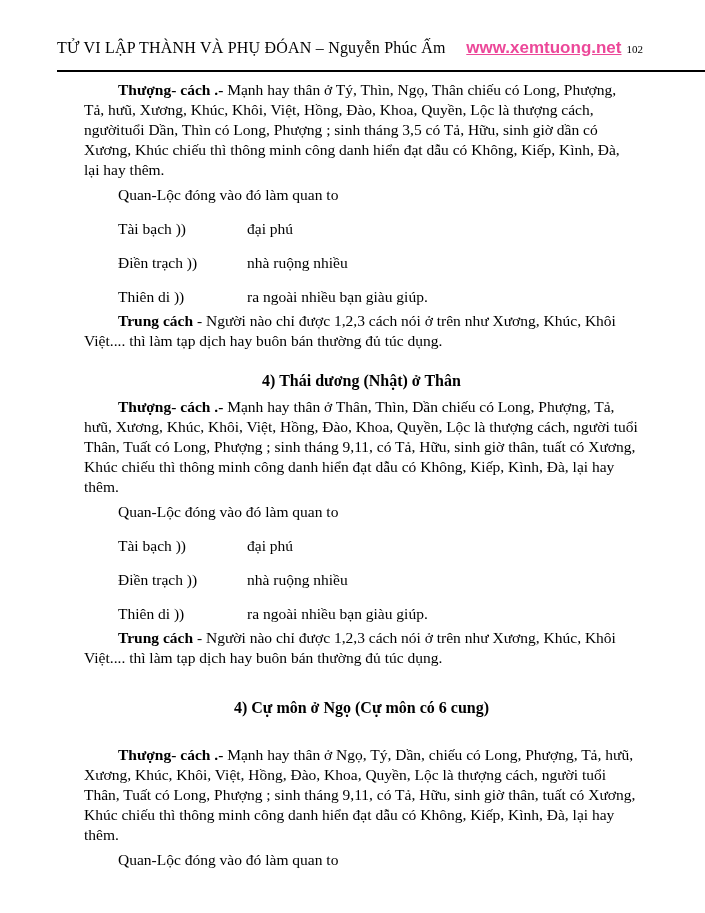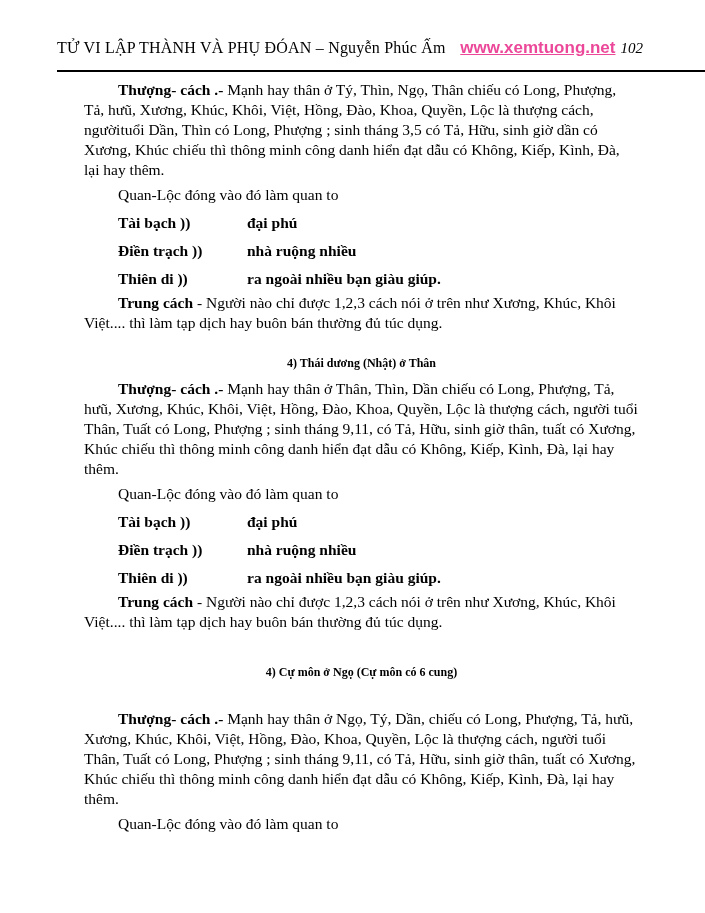--- a/index.html
+++ b/index.html
@@ -29,24 +29,23 @@
   .header-right { display: flex; align-items: baseline; }
   .website-link {
     font-family: "Liberation Sans", sans-serif;
     font-weight: bold;
     font-size: 17px;
     color: #ec4899;
     text-decoration: underline;
     cursor: pointer;
   }
   .page-number {
-    font-size: 15px;
+    font-size: 11px;
     margin-left: 5px;
     color: #000000;
-    font-style: italic;
   }
   .rule {
     height: 2px;
     background: #000000;
     margin: 12px 0 0 57px;
   }
   .body-block {
     padding: 8px 66px 0 84px;
     font-size: 15.5px;
     line-height: 20px;
@@ -56,30 +55,29 @@
     text-indent: 34px;
     text-align: left;
   }
   .para .lead { font-weight: bold; text-align: right; }
   .indent-line {
     margin: 0 0 4px 0;
     padding-left: 34px;
   }
   .kv-row {
     display: flex;
-    margin: 8px 0 4px 0;
+    margin: 14px 0 4px 0;
     padding-left: 34px;
-    font-weight: bold;
   }
   .kv-row .k { width: 129px; flex: none; }
   .kv-row .v { flex: 1; }
   .section-heading {
     text-align: center;
     font-weight: bold;
-    font-size: 12px;
+    font-size: 16px;
     margin: 20px 0 6px 0;
   }
   .section-heading.big-gap { margin: 30px 0 27px 0; }
 </style>
 </head>
 <body>
 
 <div class="page">
 
   <div class="header">

